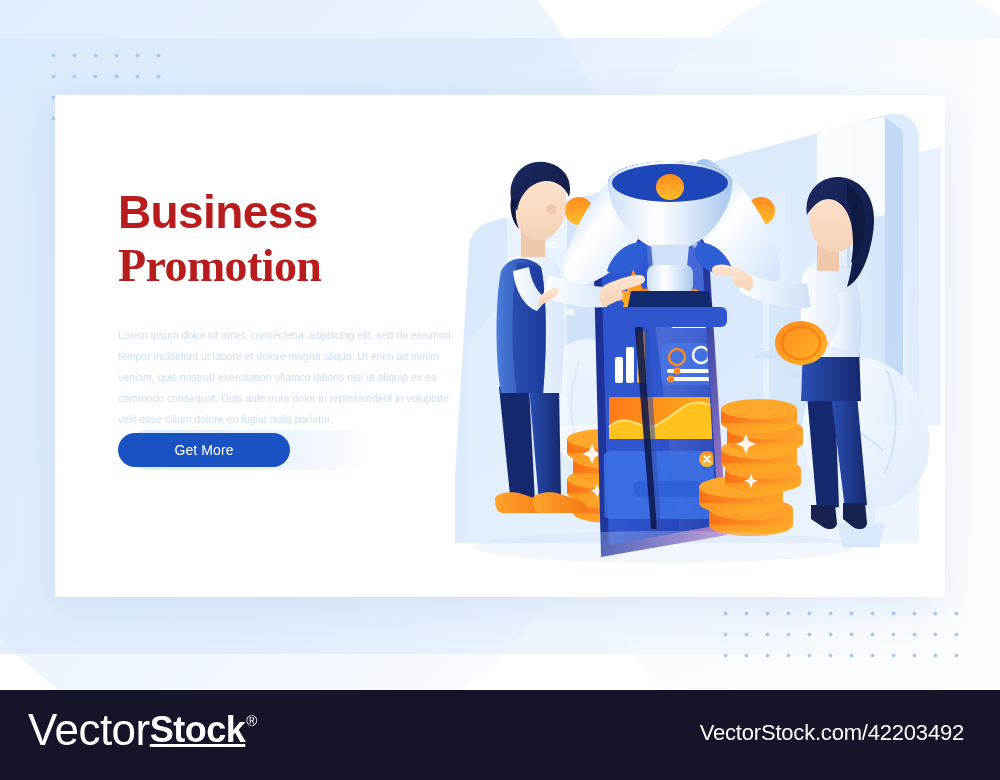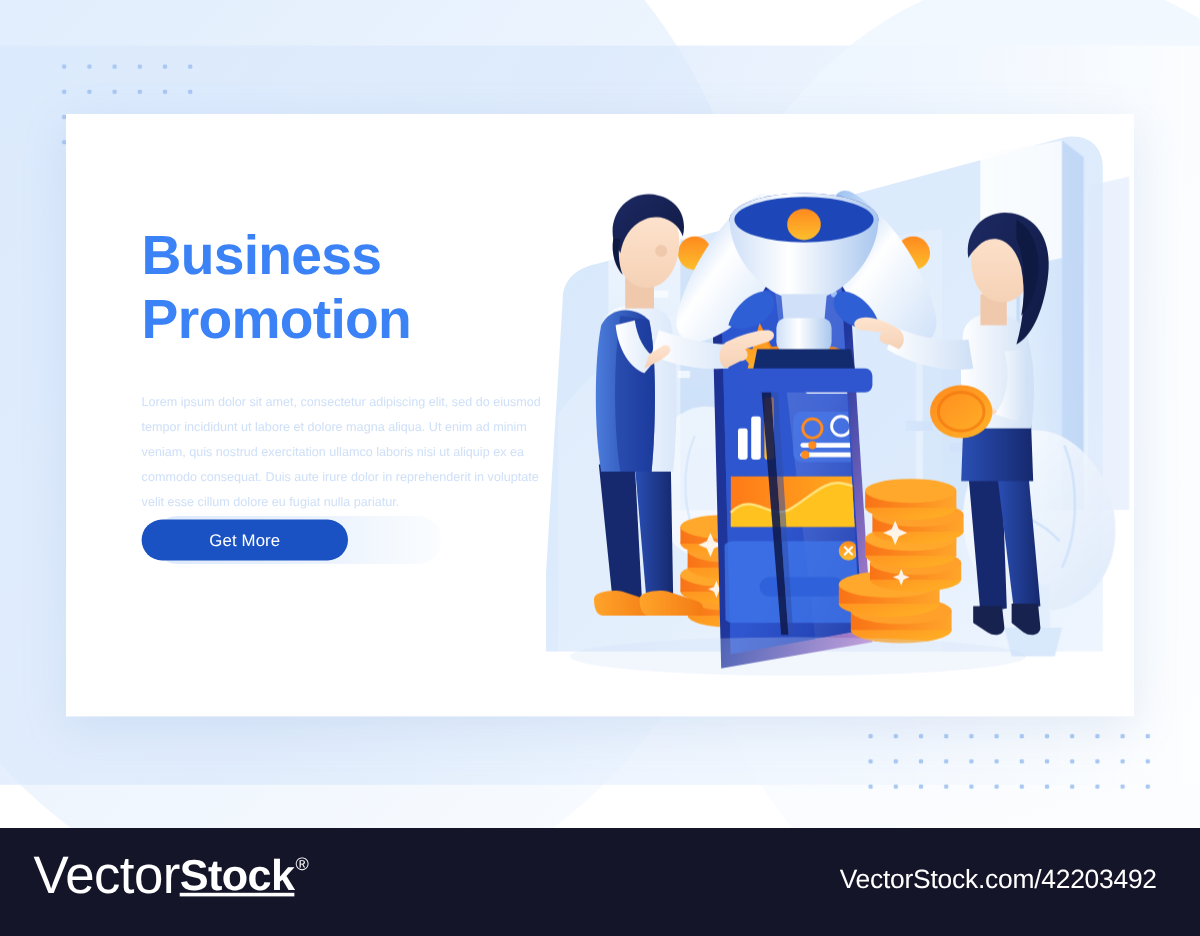--- a/index.html
+++ b/index.html
@@ -53,23 +53,23 @@
     position:absolute; left:55px; top:95px; width:890px; height:502px;
     background:#ffffff;
     box-shadow:0 10px 36px rgba(110,150,205,.16);
     overflow:hidden;
   }
 
   
   .copy { position:absolute; left:63px; top:90px; width:360px; }
   .headline {
     font-size:46px; line-height:54px; font-weight:bold;
-    color:#3b82f6; letter-spacing:-.6px;
-  }
-  .headline .l2 { display:block; }
+    color:#b91c1c; letter-spacing:-.6px;
+  }
+  .headline .l2 { display:block;font-family:Liberation Serif, serif; }
   .body-copy {
     margin-top:32px; width:345px;
     font-size:10.5px; line-height:21px; color:#cfe0f8;
   }
   .cta-wrap { position:relative; width:250px; height:40px; }
   .cta-glow {
     position:absolute; left:10px; top:0; width:240px; height:40px;
     border-radius:20px;
     background:linear-gradient(90deg,#dce9fb 0%,#eaf2fd 55%,#fbfdff 100%);
   }

